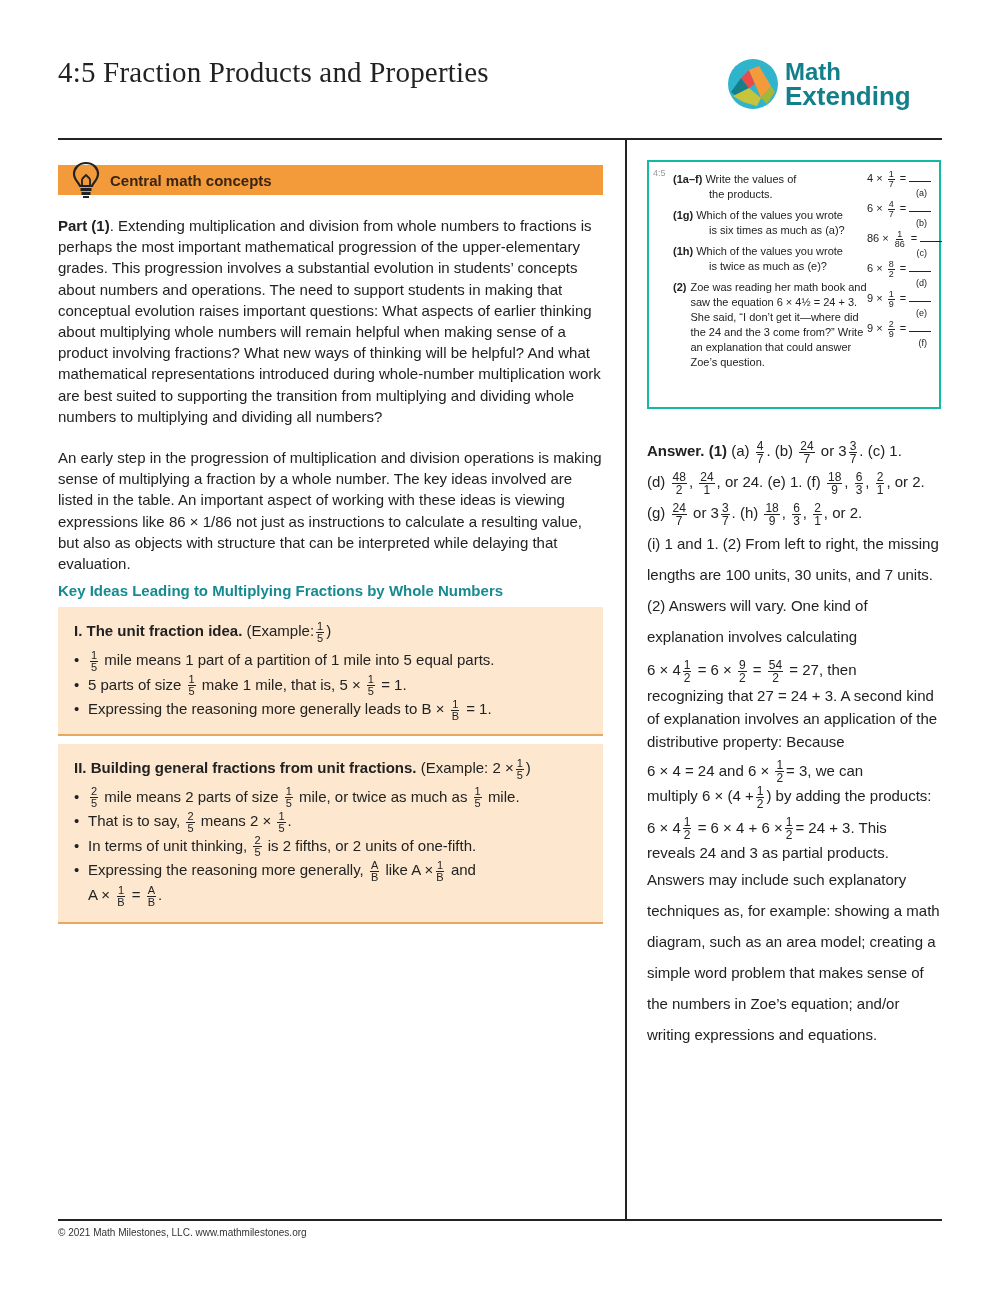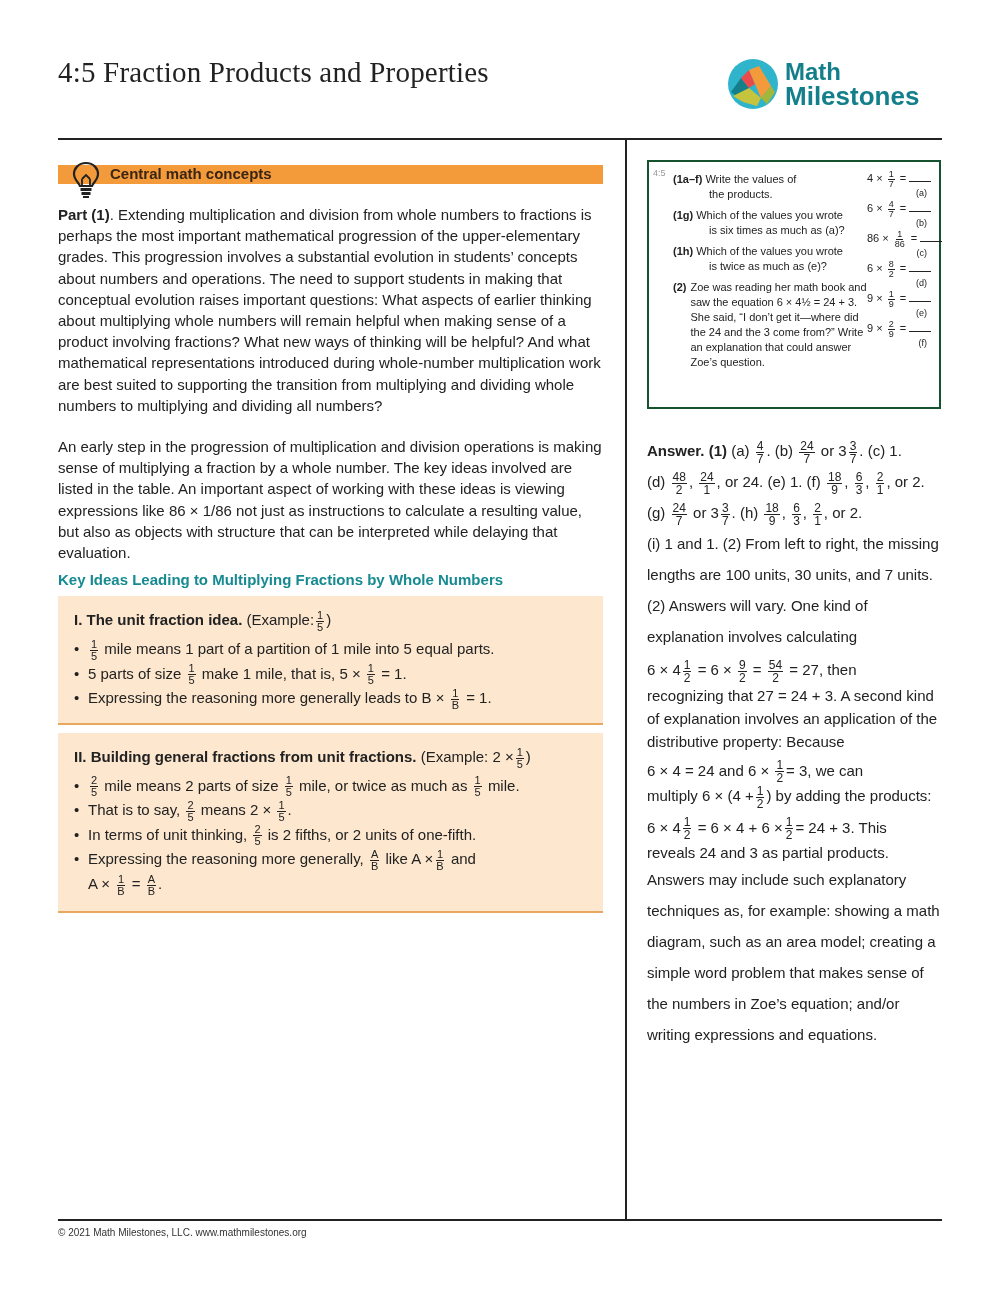--- a/index.html
+++ b/index.html
@@ -15,21 +15,21 @@
   .logo svg { width: 52px; height: 52px; }
   .logo-text { margin-left: 6px; line-height: 1; }
   .logo-text .l1 { font-size: 24px; color: #137f8a; font-weight: 600; }
   .logo-text .l2 { font-size: 26px; color: #137f8a; font-weight: 700; margin-top: -1px; }
 
   .col-divider { position: absolute; left: 625px; top: 140px; width: 2px; height: 1080px; background: #222; }
   .footer-rule { position: absolute; left: 58px; top: 1219px; width: 884px; height: 2px; background: #222; }
   .footer { position: absolute; left: 58px; top: 1227px; font-size: 10px; color: #333; }
 
   .left { position: absolute; left: 58px; top: 165px; width: 545px; }
-  .concept-banner { position: relative; height: 19px; background: #f39b3b; display: flex; align-items: flex-start; }
+  .concept-banner { position: relative; height: 30px; background: #f39b3b; display: flex; align-items: center; }
   .bulb { position: absolute; left: 14px; top: -4px; width: 28px; height: 38px; }
   .concept-label { margin-left: 52px; font-weight: 700; font-size: 15px; color: #3a2414; }
 
   .para { font-size: 15px; line-height: 21.2px; color: #222; margin-top: 20px; }
   .para b { font-weight: 700; }
 
   .key-title { margin-top: 8px; font-weight: 700; font-size: 15px; color: #168a91; }
 
   .idea-box { margin-top: 8px; background: #fde8cf; padding: 14px 28px 12px 16px; }
   .idea-box.first { border-bottom: 2px solid #e8a860; }
@@ -38,21 +38,21 @@
   .idea-head b { font-weight: 700; }
   .idea-box ul { list-style: none; }
   .idea-box li { position: relative; padding-left: 14px; font-size: 15px; line-height: 24px; }
   .idea-box li::before { content: "•"; position: absolute; left: 0; top: 0; }
 
   .frac { display: inline-flex; flex-direction: column; align-items: center; vertical-align: middle; font-size: 11px; line-height: 11px; margin: 0 2px; }
   .frac .n { border-bottom: 1px solid #222; padding: 0 1px; }
   .frac .d { padding: 0 1px; }
 
   .right { position: absolute; left: 647px; top: 160px; width: 295px; }
-  .problem-box { position: relative; width: 294px; height: 249px; border: 2px solid #14532d; padding: 8px 6px 6px 6px; font-size: 11px; color: #222; }
+  .problem-box { position: relative; width: 294px; height: 249px; border: 2px solid #14b8a6; padding: 8px 6px 6px 6px; font-size: 11px; color: #222; }
   .pb-tag { position: absolute; left: 4px; top: 6px; font-size: 9px; color: #999; }
   .pb-left { position: absolute; left: 24px; top: 10px; width: 195px; }
   .pb-item { margin-bottom: 6px; line-height: 15px; }
   .pb-item .lbl { font-weight: 700; }
   .pb-item .indent { padding-left: 36px; }
   .pb-right { position: absolute; left: 218px; top: 8px; width: 72px; }
   .eq { font-size: 11px; line-height: 14px; margin-bottom: 2px; white-space: nowrap; }
   .eq .blank { display: inline-block; width: 22px; border-bottom: 1px solid #222; }
   .eq .tag { display: block; text-align: right; font-size: 9px; padding-right: 12px; line-height: 9px; }
   .eq .frac { font-size: 9px; line-height: 9px; }
@@ -72,21 +72,21 @@
   <svg viewBox="0 0 52 52">
     <circle cx="26" cy="26" r="25" fill="#2fb4cc"></circle>
     <path d="M4 34 L14 20 L22 30 L16 44 Z" fill="#137f8a"></path>
     <path d="M14 20 L22 12 L28 26 L22 30 Z" fill="#e94b4b"></path>
     <path d="M22 12 L32 8 L44 28 L34 40 L28 26 Z" fill="#f39b3b"></path>
     <path d="M6 38 L16 44 L30 48 L34 40 L22 30 Z" fill="#c6c43c"></path>
     <path d="M34 40 L44 28 L48 34 L40 46 Z" fill="#a3b73a"></path>
   </svg>
   <div class="logo-text">
     <div class="l1">Math</div>
-    <div class="l2">Milestones</div>
+    <div class="l2">Extending</div>
   </div>
 </div>
 <div class="header-rule"></div>
 <div class="col-divider"></div>
 
 <div class="left">
   <div class="concept-banner">
     <svg class="bulb" viewBox="0 0 28 38">
       <path d="M14 2 C6 2 2 8 2 13 C2 18 6 21 8 25 L20 25 C22 21 26 18 26 13 C26 8 22 2 14 2 Z" fill="none" stroke="#222" stroke-width="2.2"></path>
       <path d="M10 18 L10 25 M18 18 L18 25 M10 18 L14 14 L18 18" fill="none" stroke="#222" stroke-width="1.8"></path>

